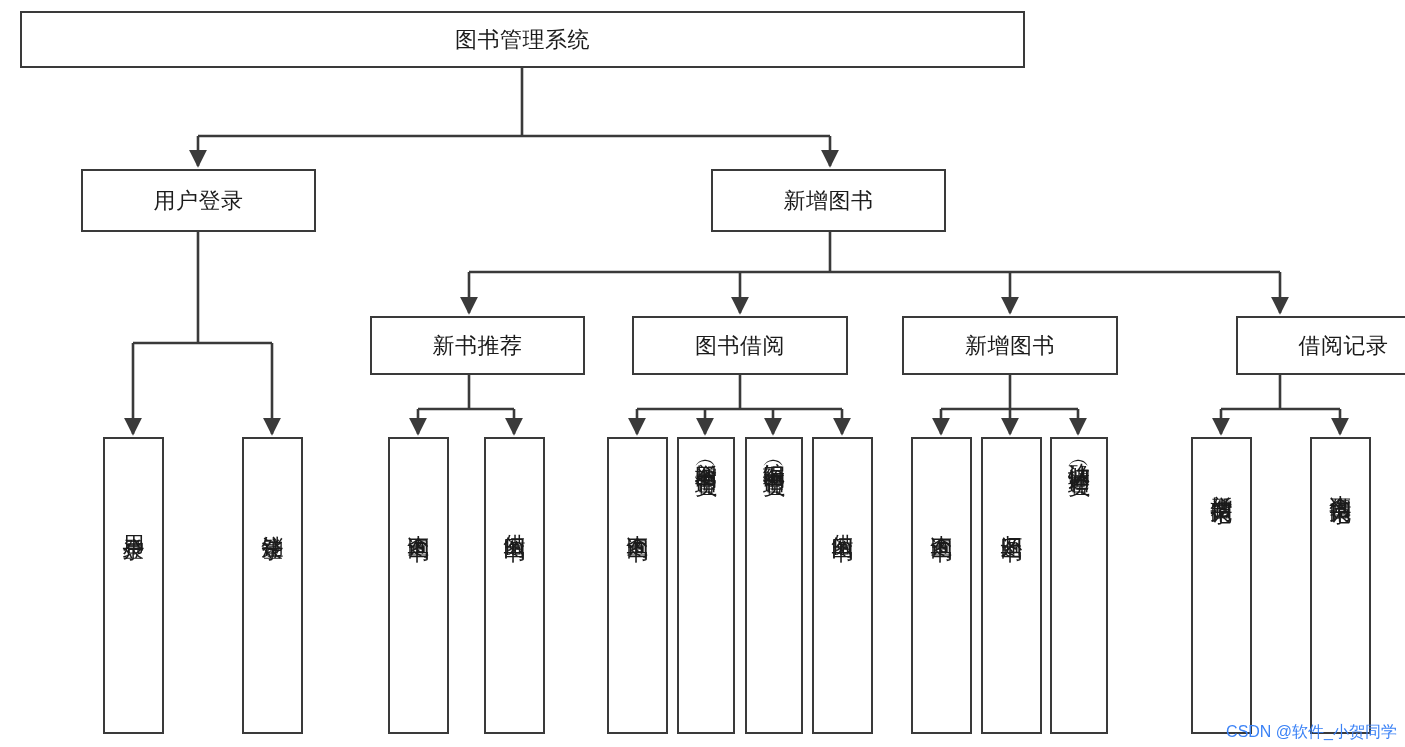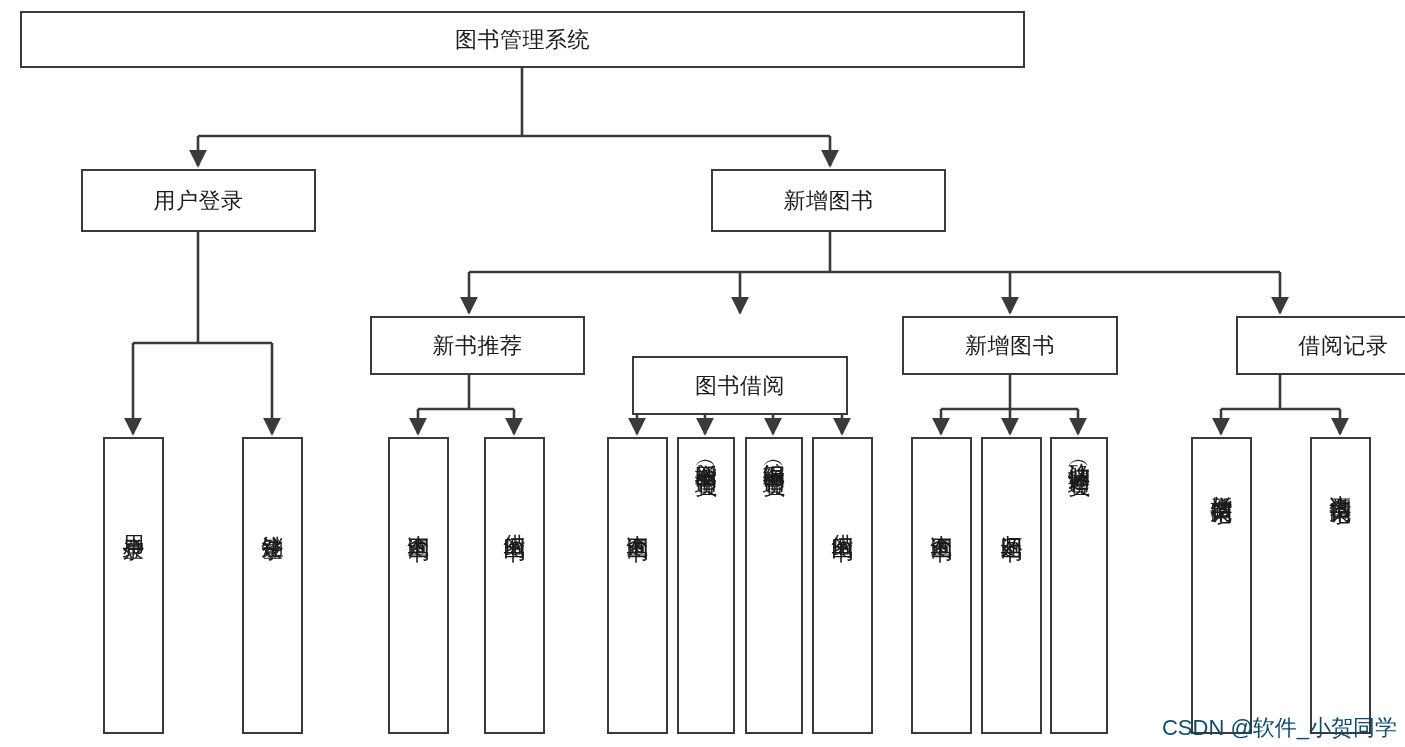--- a/index.html
+++ b/index.html
@@ -55,22 +55,22 @@
     font-size: 22px;
     letter-spacing: 2px;
     line-height: 1;
     white-space: nowrap;
     max-height: 100%;
   }
   #watermark {
     position: absolute;
     right: 8px;
     bottom: 4px;
-    font-size: 22px;
-    color: #0c4a6e;
+    font-size: 16px;
+    color: #3b82f6;
     z-index: 6;
     white-space: nowrap;
     pointer-events: none;
   }
 </style>
 </head>
 <body>
 
 <div id="canvas">
 
@@ -133,21 +133,21 @@
   </div>
 
   <div class="node horizontal" style="left:711px; top:169px; width:235px; height:63px;">
     <span class="label">新增图书</span>
   </div>
 
   <div class="node horizontal" style="left:362px; top:316px; width:215px; height:59px;margin-left:8px;">
     <span class="label">新书推荐</span>
   </div>
 
-  <div class="node horizontal" style="left:632px; top:316px; width:216px; height:59px;margin-top:40px;">
+  <div class="node horizontal" style="left:632px; top:316px; width:216px; height:59px;">
     <span class="label">图书借阅</span>
   </div>
 
   <div class="node horizontal" style="left:902px; top:316px; width:216px; height:59px;">
     <span class="label">新增图书</span>
   </div>
 
   <div class="node horizontal" style="left:1236px; top:316px; width:215px; height:59px;align-items:center;">
     <span class="label">借阅记录</span>
   </div>

